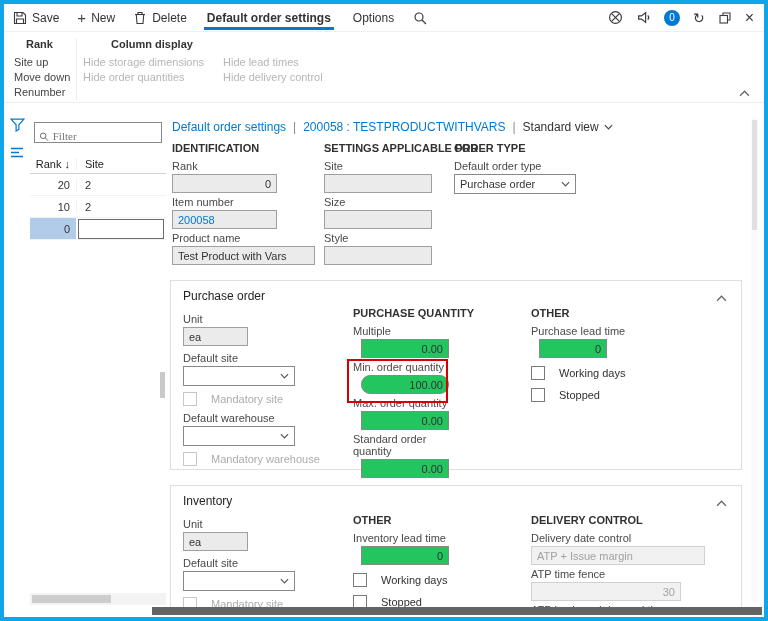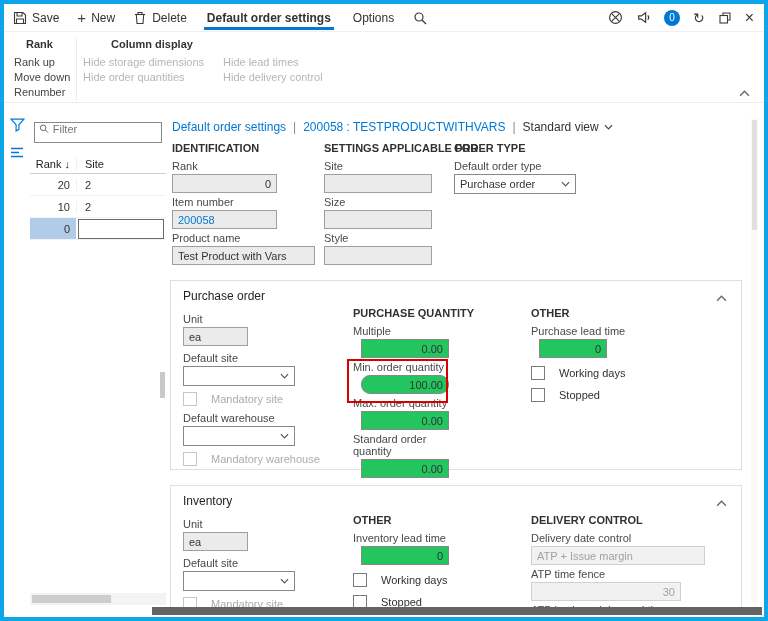--- a/index.html
+++ b/index.html
@@ -30,21 +30,21 @@
   .rb-cols { display:flex; }
   .ribbon-collapse { position:absolute; right:14px; bottom:3px; cursor:pointer; }
 
   
   .left-strip { position:absolute; left:0; top:100px; width:26px; bottom:12px;
                 display:flex; flex-direction:column; align-items:center; padding-top:14px; gap:15px; }
 
   
   .left-panel { position:absolute; left:26px; top:100px; width:136px; bottom:12px; background:#fff; }
   .filter-box { position:absolute; top:18px; left:4px; right:4px; height:21px; border:1px solid #8a8886;
-                display:flex; align-items:flex-start; padding:0 4px; gap:4px; background:#fff; }
+                display:flex; align-items:flex-end; padding:0 4px; gap:4px; background:#fff;font-family:Liberation Serif, serif; }
   .filter-box input { border:none; outline:none; width:100%; font-size:11px; font-family:inherit; color:#333; }
   .grid { position:absolute; top:50px; left:0; right:0; }
   .grid-header { display:flex; height:20px; border-bottom:1px solid #d0d0d0; align-items:center; color:#222; }
   .col-rank { width:46px; text-align:right; padding-right:6px; }
   .col-site { flex:1; padding-left:8px; border-left:1px solid #f0f0f0; }
   .grid-row { display:flex; height:22px; align-items:center; border-bottom:1px solid #f2f2f2; cursor:pointer; }
   .grid-row .col-rank { height:100%; display:flex; align-items:center; justify-content:flex-end; }
   .grid-row.selected .col-rank { background:#b0cce8; }
   .grid-row.selected .col-site { padding:0 2px 0 2px; border-left:none; }
   .site-edit { width:100%; height:20px; border:1px solid #6b6b6b; font-size:11px; padding:0 4px; font-family:inherit; }
@@ -150,21 +150,21 @@
           <rect x="2" y="4.5" width="7.5" height="7.5"></rect>
           <path d="M5 4.5v-2.5h7v7h-2.5"></path>
         </svg>
       <span class="glyph" style="font-size:16px;">×</span>
     </div>
   </div>
 
   <div class="ribbon">
     <div class="rb-group" style="left:10px; width:62px;">
       <div class="rb-title" style="padding-left:12px;">Rank</div>
-      <div class="rb-link">Rank up</div>
+      <div class="rb-link">Site up</div>
       <div class="rb-link">Move down</div>
       <div class="rb-link">Renumber</div>
     </div>
     <div class="rb-group" style="left:72px; border-left:1px solid #ececec; padding-left:6px; height:62px;">
       <div class="rb-title" style="padding-left:28px;">Column display</div>
       <div class="rb-cols">
         <div style="width:140px;">
           <div class="rb-link disabled">Hide storage dimensions</div>
           <div class="rb-link disabled">Hide order quantities</div>
         </div>

